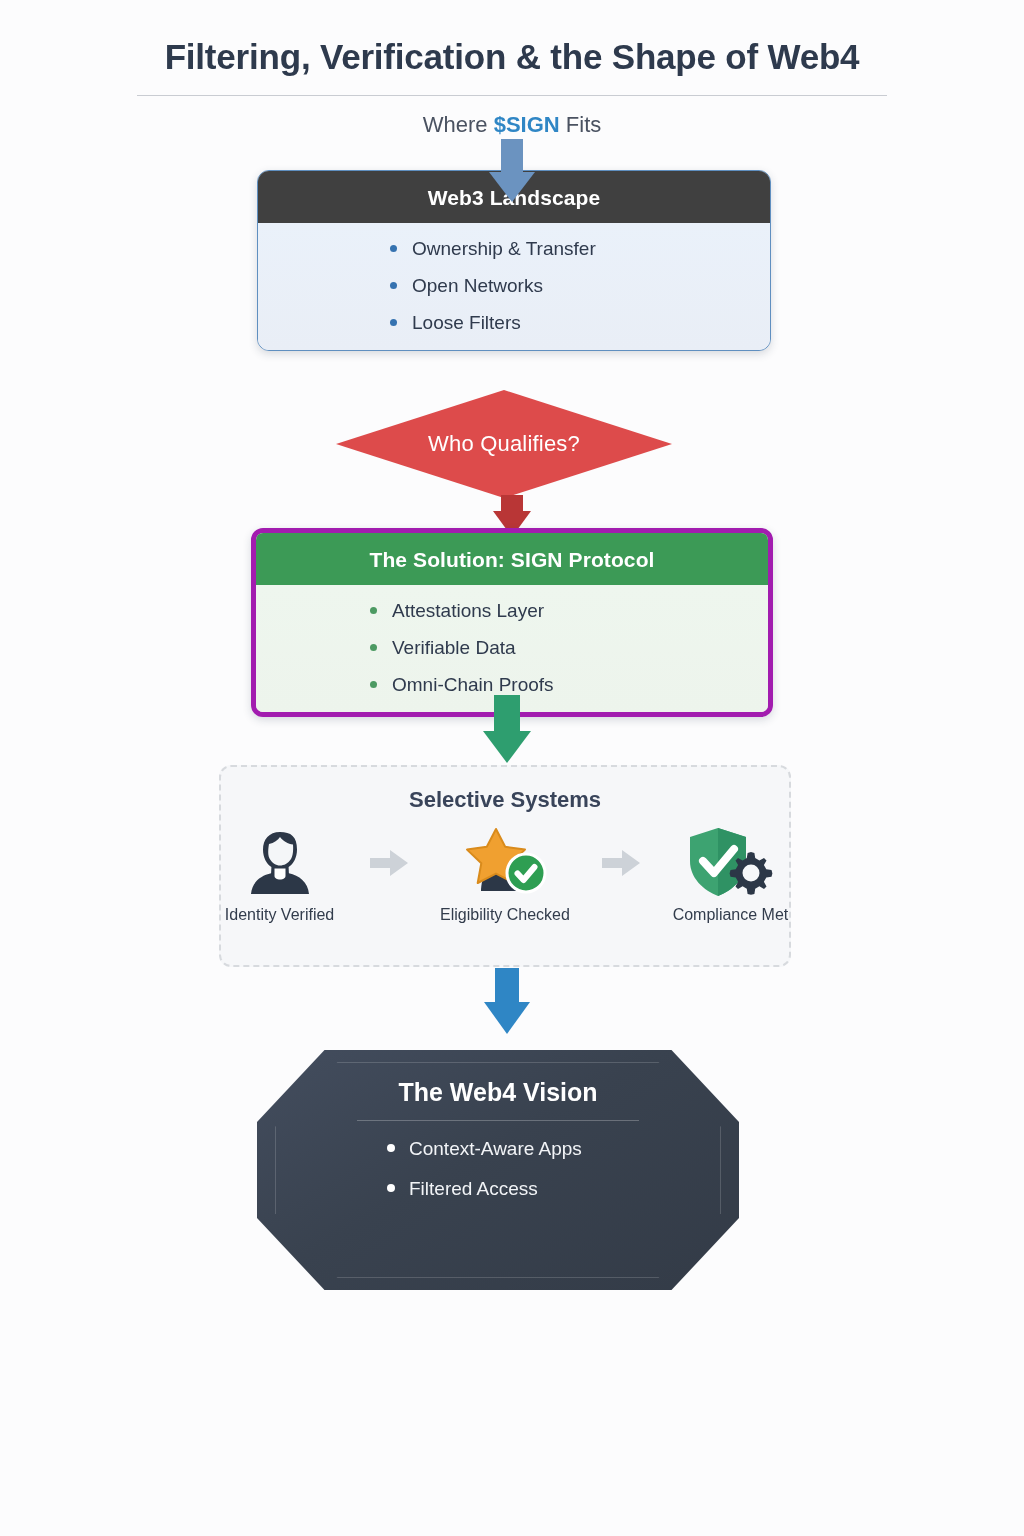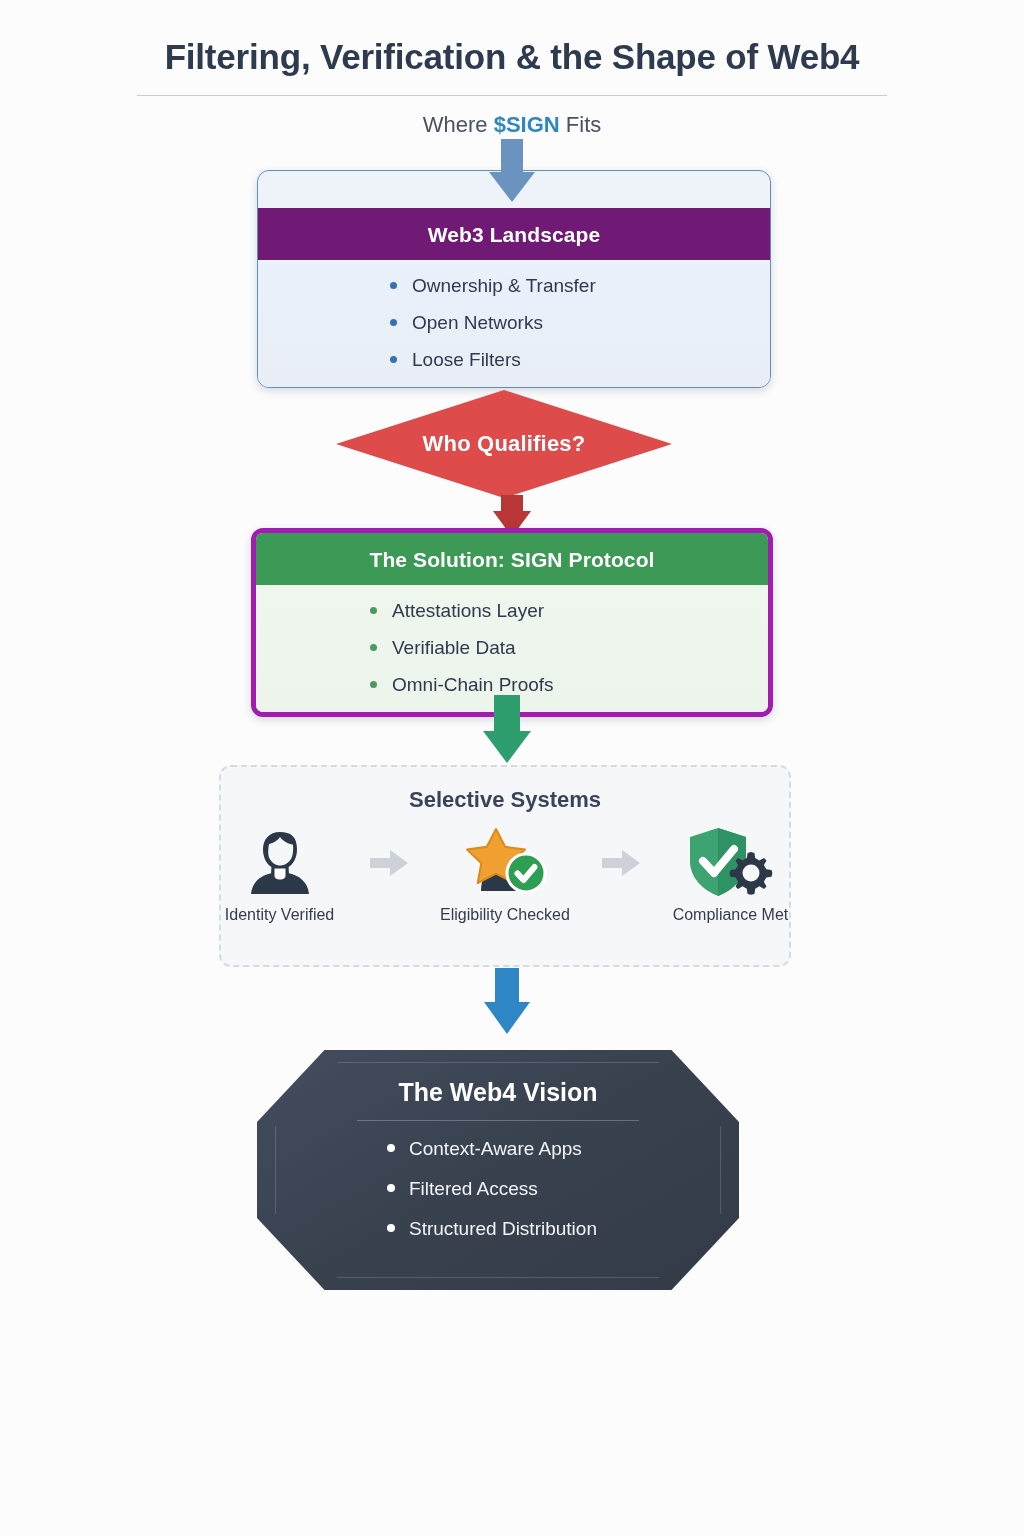--- a/index.html
+++ b/index.html
@@ -82,21 +82,21 @@
     width:7px;height:7px;
     border-radius:50%;
   }
 
   
   #card-web3{
     left:257px;top:20px;width:512px;
     border:1px solid #5f8fc0;
     background:#eef3fa;
   }
-  #card-web3 .card-head{background:#701a75;margin-top:37px;}
+  #card-web3 .card-head{background:#404040;}
   #card-web3 .card-body{
     background:linear-gradient(180deg,#eaf1fa 0%,#e9eef6 100%);
   }
   #card-web3 li::before{background:#3572b0;}
 
   
   #card-sign{
     left:251px;top:378px;width:512px;
     border:5px solid #a21caf;
     background:#eef6ef;
@@ -116,21 +116,21 @@
   }
   #diamond .dia-shape{
     position:absolute;inset:0;
     background:#dd4b4b;
     clip-path:polygon(50% 0%,100% 50%,50% 100%,0% 50%);
     filter:drop-shadow(0 3px 5px rgba(40,20,20,.18));
   }
   #diamond .dia-label{
     position:absolute;inset:0;
     display:flex;align-items:center;justify-content:center;
-    color:#ffffff;font-weight:bold;font-size:22px;
+    color:#ffffff;font-weight:normal;font-size:22px;
     letter-spacing:.2px;
   }
 
   
   .arrow{position:absolute;}
   .arrow .shaft{position:absolute;left:50%;transform:translateX(-50%);top:0;}
   .arrow .head{
     position:absolute;left:50%;transform:translateX(-50%);
     width:0;height:0;
   }
@@ -362,18 +362,17 @@
 
   <div id="octagon">
     <div id="oct-shape"></div>
     <div id="oct-inner"></div>
     <div id="oct-content">
       <div id="oct-title">The Web4 Vision</div>
       <div id="oct-rule"></div>
       <ul id="oct-list">
         <li>Context-Aware Apps</li>
         <li>Filtered Access</li>
-        <li>Structured Distribution</li>
       </ul>
     </div>
   </div>
 
 </div>
 
 </body></html>

